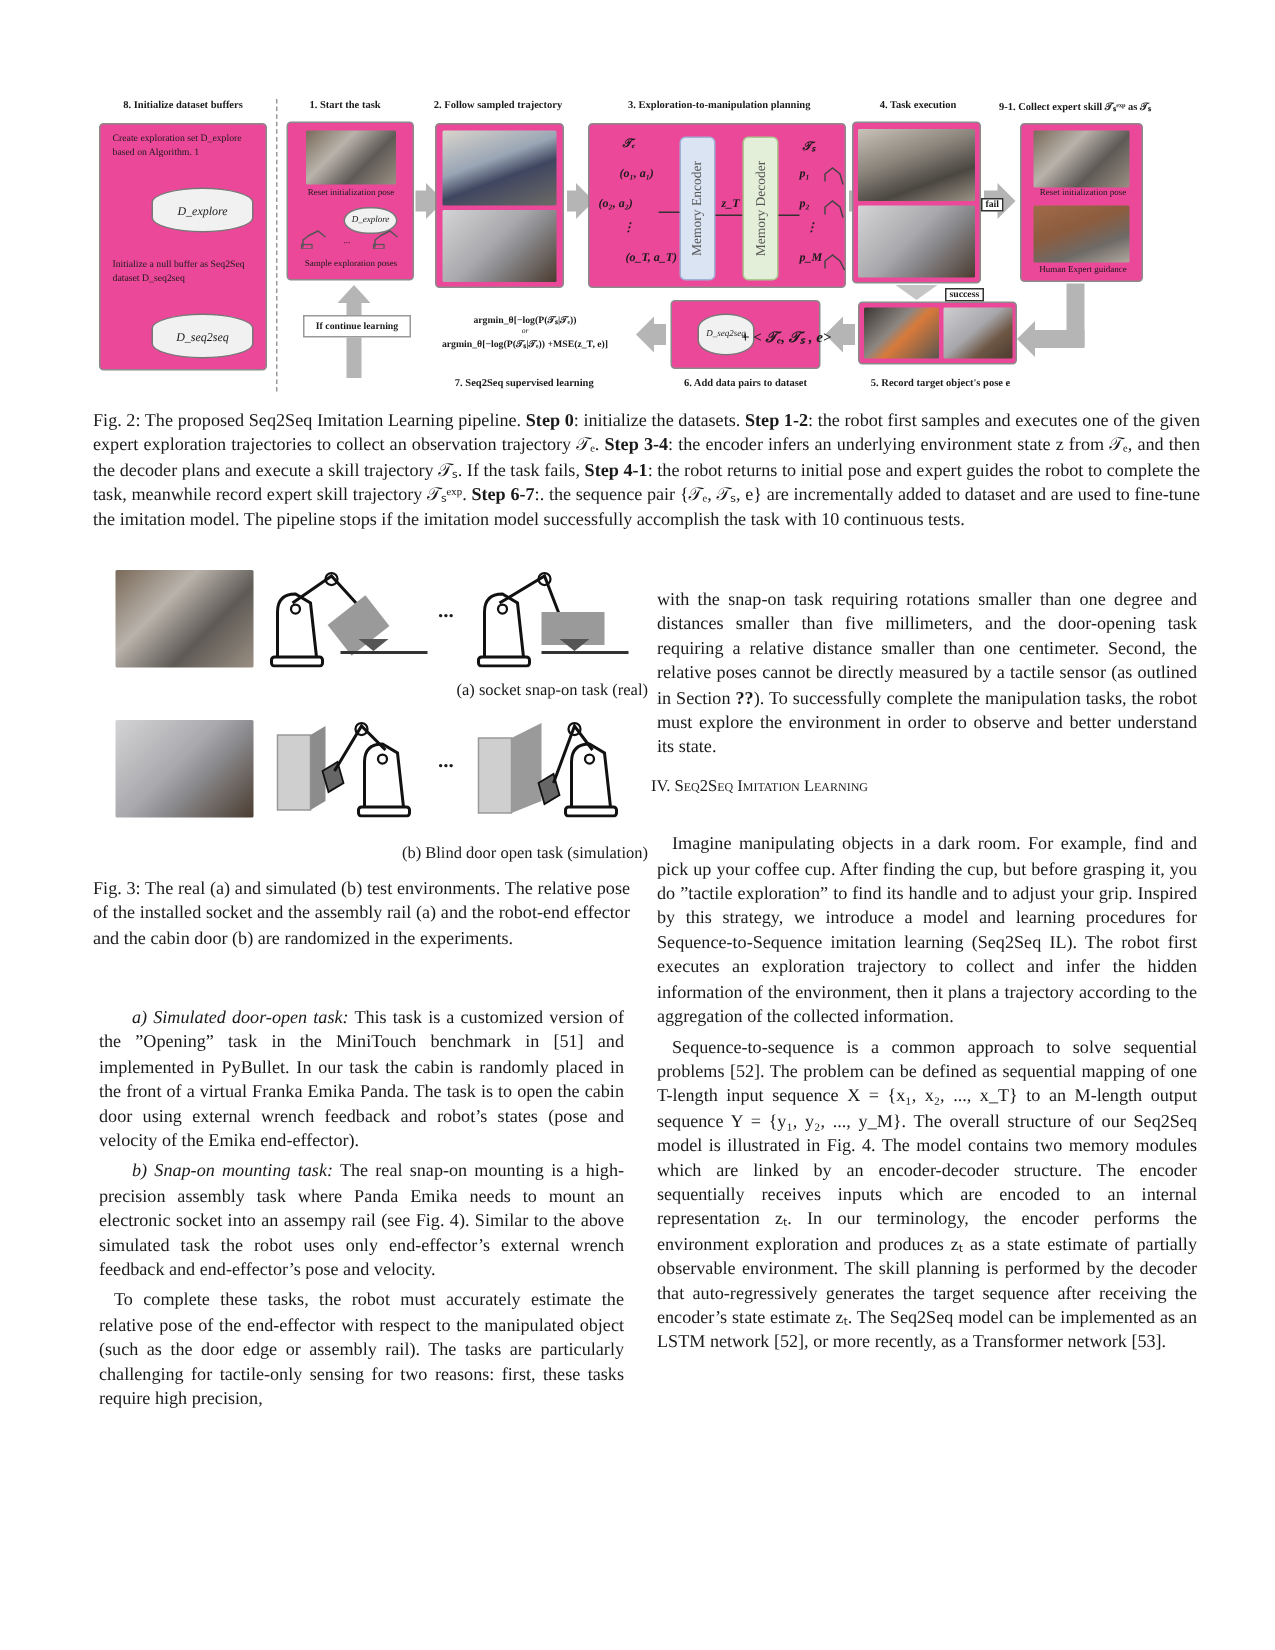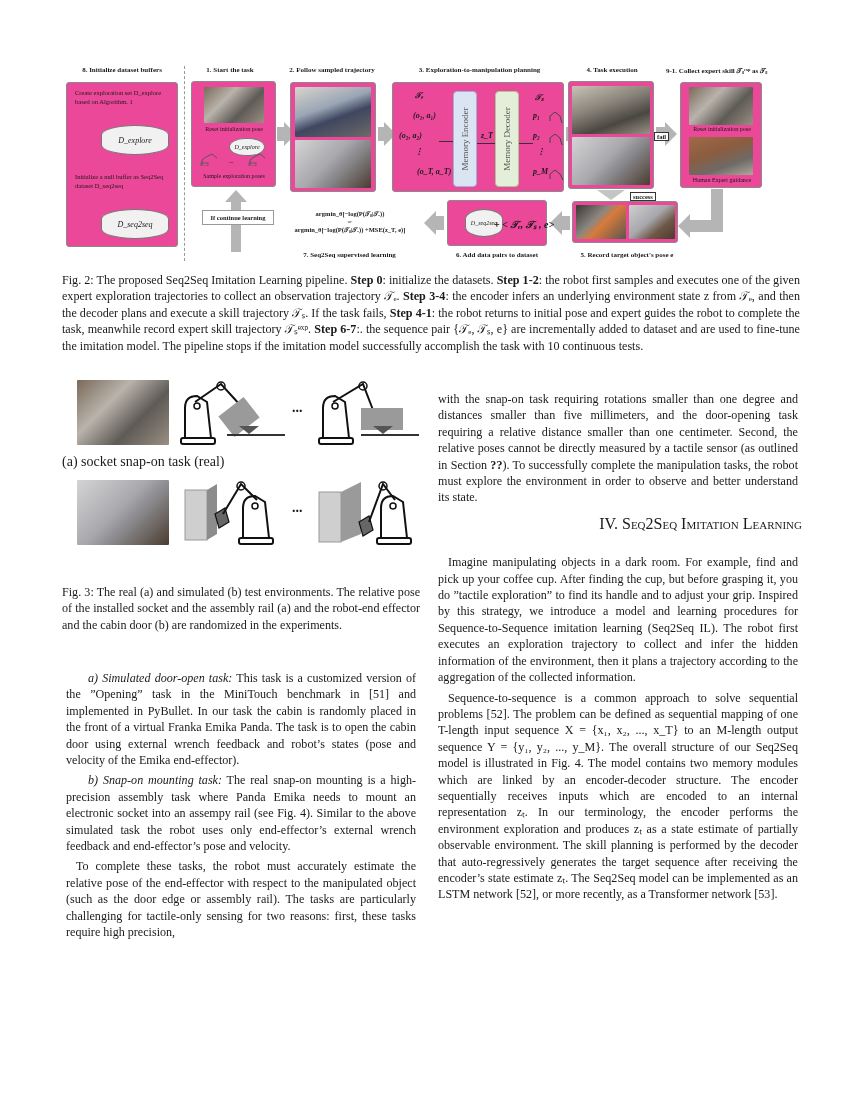--- a/index.html
+++ b/index.html
@@ -27,21 +27,21 @@
   .mem span { transform:rotate(-90deg); white-space:nowrap; display:block; }
   .math { font-style:italic; font-weight:bold; font-size:8px; position:absolute; white-space:nowrap; }
   .tag { position:absolute; border:1px solid #333; font-size:6.5px; font-weight:bold; padding:0 2px; background:#fff; }
   .dash { position:absolute; border-left:1px dashed #999; }
   
   .caption { font-size:12.1px; line-height:16.4px; text-align:justify; }
   .col { font-size:12.1px; line-height:16.4px; text-align:justify; }
   .col p { margin:4px; }
   .indent { text-indent:10px; }
   .indent2 { text-indent:22px; }
-  .subcap { font-size:14px; text-align:left; position:absolute; }
+  .subcap { font-size:11px; text-align:right; position:absolute; }
   .sc { font-variant:small-caps; }
   b { font-weight:bold; }
   i { font-style:italic; }
   
   svg.robot { position:absolute; }
 </style>
 </head>
 <body>
 
 <div class="abs fig2">
@@ -215,28 +215,29 @@
   <svg class="robot" style="left:253px;top:100px;" width="110" height="65">
     <rect x="4" y="12" width="22" height="50" fill="#cfcfcf" stroke="#999"></rect>
     <path d="M26 12 L46 2 L46 54 L26 62 Z" fill="#9a9a9a"></path>
     <path d="M44 42 L54 36 L58 50 L48 56 Z" fill="#666" stroke="#111" stroke-width="1.2"></path>
     <rect x="62" y="58" width="34" height="6" rx="2" fill="none" stroke="#111" stroke-width="2"></rect>
     <path d="M66 58 L66 28 Q66 16 78 16 L88 22 L92 58" fill="none" stroke="#111" stroke-width="2"></path>
     <circle cx="78" cy="26" r="3" fill="none" stroke="#111" stroke-width="1.5"></circle>
     <path d="M80 20 L68 4 L54 42" fill="none" stroke="#111" stroke-width="2"></path>
     <circle cx="68" cy="6" r="4" fill="none" stroke="#111" stroke-width="1.5"></circle>
   </svg>
+  <div class="subcap" style="left:0;top:183px;width:370px;">(b)  Blind door open task (simulation)</div>
 </div>
 
 <div class="abs col" style="left:62px;top:584px;width:358px;">Fig. 3: The real (a) and simulated (b) test environments. The relative pose of the installed socket and the assembly rail (a) and the robot-end effector and the cabin door (b) are randomized in the experiments.</div>
 
 <div class="abs col" style="left:62px;top:666px;width:358px;">
   <p class="indent2"><i>a) Simulated door-open task:</i><span> This task is a customized version of the ”Opening” task in the MiniTouch benchmark in [51] and implemented in PyBullet. In our task the cabin is randomly placed in the front of a virtual Franka Emika Panda. The task is to open the cabin door using external wrench feedback and robot’s states (pose and velocity of the Emika end-effector).</span></p>
   <p class="indent2"><i>b) Snap-on mounting task:</i><span> The real snap-on mounting is a high-precision assembly task where Panda Emika needs to mount an electronic socket into an assempy rail (see Fig. 4). Similar to the above simulated task the robot uses only end-effector’s external wrench feedback and end-effector’s pose and velocity.</span></p>
   <p class="indent">To complete these tasks, the robot must accurately estimate the relative pose of the end-effector with respect to the manipulated object (such as the door edge or assembly rail). The tasks are particularly challenging for tactile-only sensing for two reasons: first, these tasks require high precision,</p>
 </div>
 
 <div class="abs col" style="left:434px;top:387px;width:368px;">
   <p><span>with the snap-on task requiring rotations smaller than one degree and distances smaller than five millimeters, and the door-opening task requiring a relative distance smaller than one centimeter. Second, the relative poses cannot be directly measured by a tactile sensor (as outlined in Section </span><b>??</b><span>). To successfully complete the manipulation tasks, the robot must explore the environment in order to observe and better understand its state.</span></p>
-  <div class="sc" style="text-align:right;margin:10px 0 22px 0;font-size:16px;">IV.  Seq2Seq Imitation Learning</div>
+  <div class="sc" style="text-align:left;margin:10px 0 22px 0;font-size:11px;">IV.  Seq2Seq Imitation Learning</div>
   <p class="indent">Imagine manipulating objects in a dark room. For example, find and pick up your coffee cup. After finding the cup, but before grasping it, you do ”tactile exploration” to find its handle and to adjust your grip. Inspired by this strategy, we introduce a model and learning procedures for Sequence-to-Sequence imitation learning (Seq2Seq IL). The robot first executes an exploration trajectory to collect and infer the hidden information of the environment, then it plans a trajectory according to the aggregation of the collected information.</p>
   <p class="indent">Sequence-to-sequence is a common approach to solve sequential problems [52]. The problem can be defined as sequential mapping of one T-length input sequence X = {x₁, x₂, ..., x_T} to an M-length output sequence Y = {y₁, y₂, ..., y_M}. The overall structure of our Seq2Seq model is illustrated in Fig. 4. The model contains two memory modules which are linked by an encoder-decoder structure. The encoder sequentially receives inputs which are encoded to an internal representation zₜ. In our terminology, the encoder performs the environment exploration and produces zₜ as a state estimate of partially observable environment. The skill planning is performed by the decoder that auto-regressively generates the target sequence after receiving the encoder’s state estimate zₜ. The Seq2Seq model can be implemented as an LSTM network [52], or more recently, as a Transformer network [53].</p>
 </div>
 
 </body></html>

